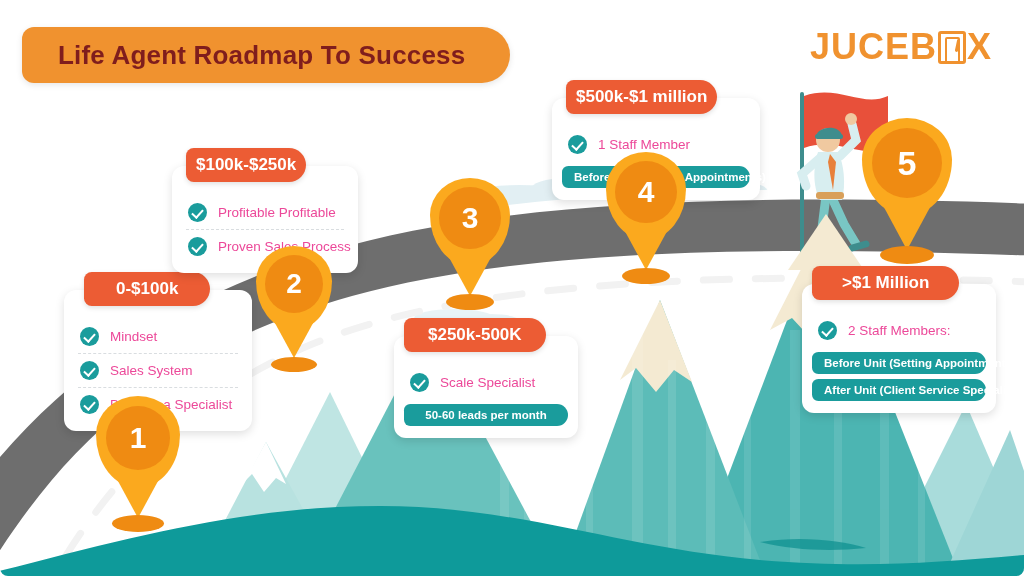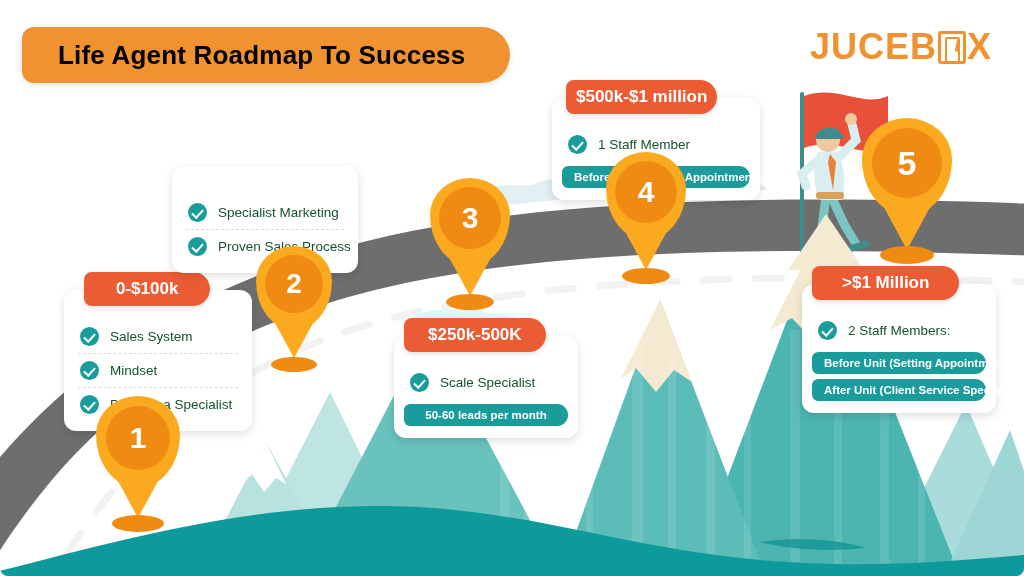--- a/index.html
+++ b/index.html
@@ -22,21 +22,21 @@
     position: absolute;
     left: 22px; top: 27px;
     width: 488px; height: 56px;
     background: #f0922f;
     border-radius: 12px 28px 28px 12px;
     display: flex; align-items: center;
     box-shadow: 0 2px 6px rgba(0,0,0,.10);
     z-index: 40;
   }
   .title-text {
-    color: #000000;
+    color: #7f1d1d;
     font-size: 26px; font-weight: bold;
     letter-spacing: .2px;
     margin-left: 36px;
     white-space: nowrap;
   }
 
   
   .logo {
     position: absolute;
     right: 32px; top: 26px;
@@ -116,21 +116,21 @@
     content: "";
     position: absolute;
     left: 6px; top: 3.5px;
     width: 5px; height: 9px;
     border: solid #ffffff;
     border-width: 0 2.2px 2.2px 0;
     transform: rotate(42deg);
   }
   .row-label {
     font-size: 13.5px;
-    color: #14532d;
+    color: #ec4899;
     white-space: nowrap;
     text-align: center;
   }
   .pill {
     display: block;
     background: #1a9c9c;
     color: #ffffff;
     border-radius: 9px 16px 16px 9px;
     font-size: 11.5px; font-weight: bold;
     padding: 5px 12px;
@@ -352,38 +352,39 @@
     <div class="pin-tail" style="top:80px; border-left-width:28px; border-right-width:28px; border-top-width:52px;"></div>
     <div class="pin-circle" style="top:10px; width:70px; height:70px; font-size:34px;">5</div>
     <div class="pin-shadow" style="width:54px; height:18px;"></div>
   </div>
 
   <div class="card" id="card-1">
     <div class="card-header">0-$100k</div>
     <div class="card-body">
       <div class="card-row">
         <span class="check"></span>
+        <span class="row-label">Mindset</span>
+      </div>
+      <div class="card-row">
+        <span class="check"></span>
         <span class="row-label">Sales System</span>
       </div>
       <div class="card-row">
         <span class="check"></span>
-        <span class="row-label">Mindset</span>
-      </div>
-      <div class="card-row">
-        <span class="check"></span>
         <span class="row-label">Become a Specialist</span>
       </div>
     </div>
   </div>
 
   <div class="card" id="card-2">
+    <div class="card-header">$100k-$250k</div>
     <div class="card-body">
       <div class="card-row">
         <span class="check"></span>
-        <span class="row-label">Specialist Marketing</span>
+        <span class="row-label">Profitable Profitable</span>
       </div>
       <div class="card-row">
         <span class="check"></span>
         <span class="row-label">Proven Sales Process</span>
       </div>
     </div>
   </div>
 
   <div class="card" id="card-3">
     <div class="card-header">$250k-500K</div>

